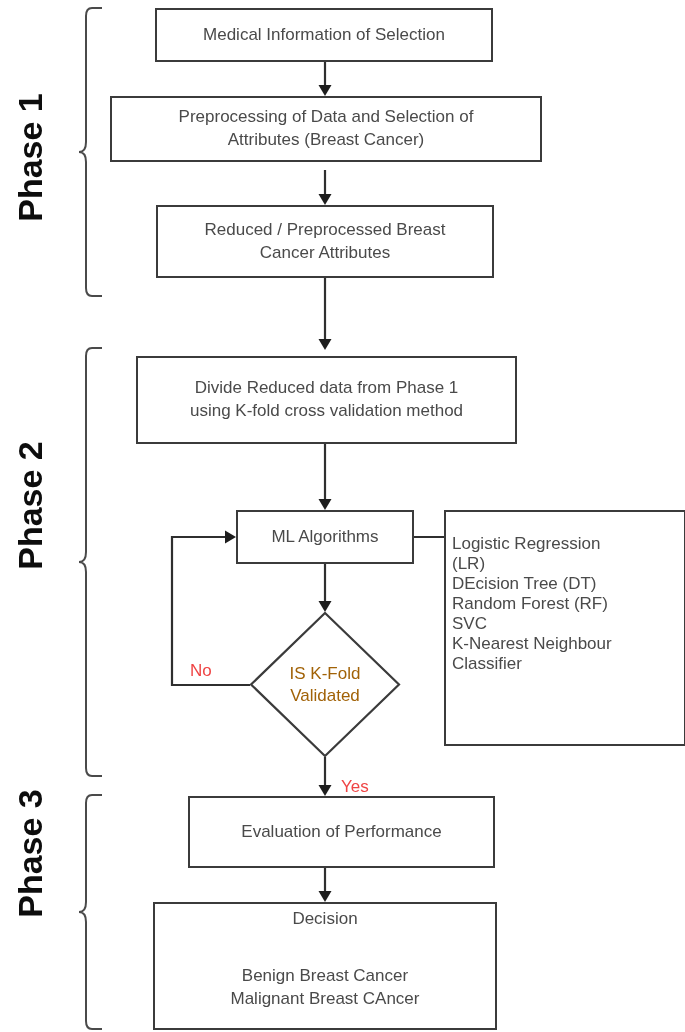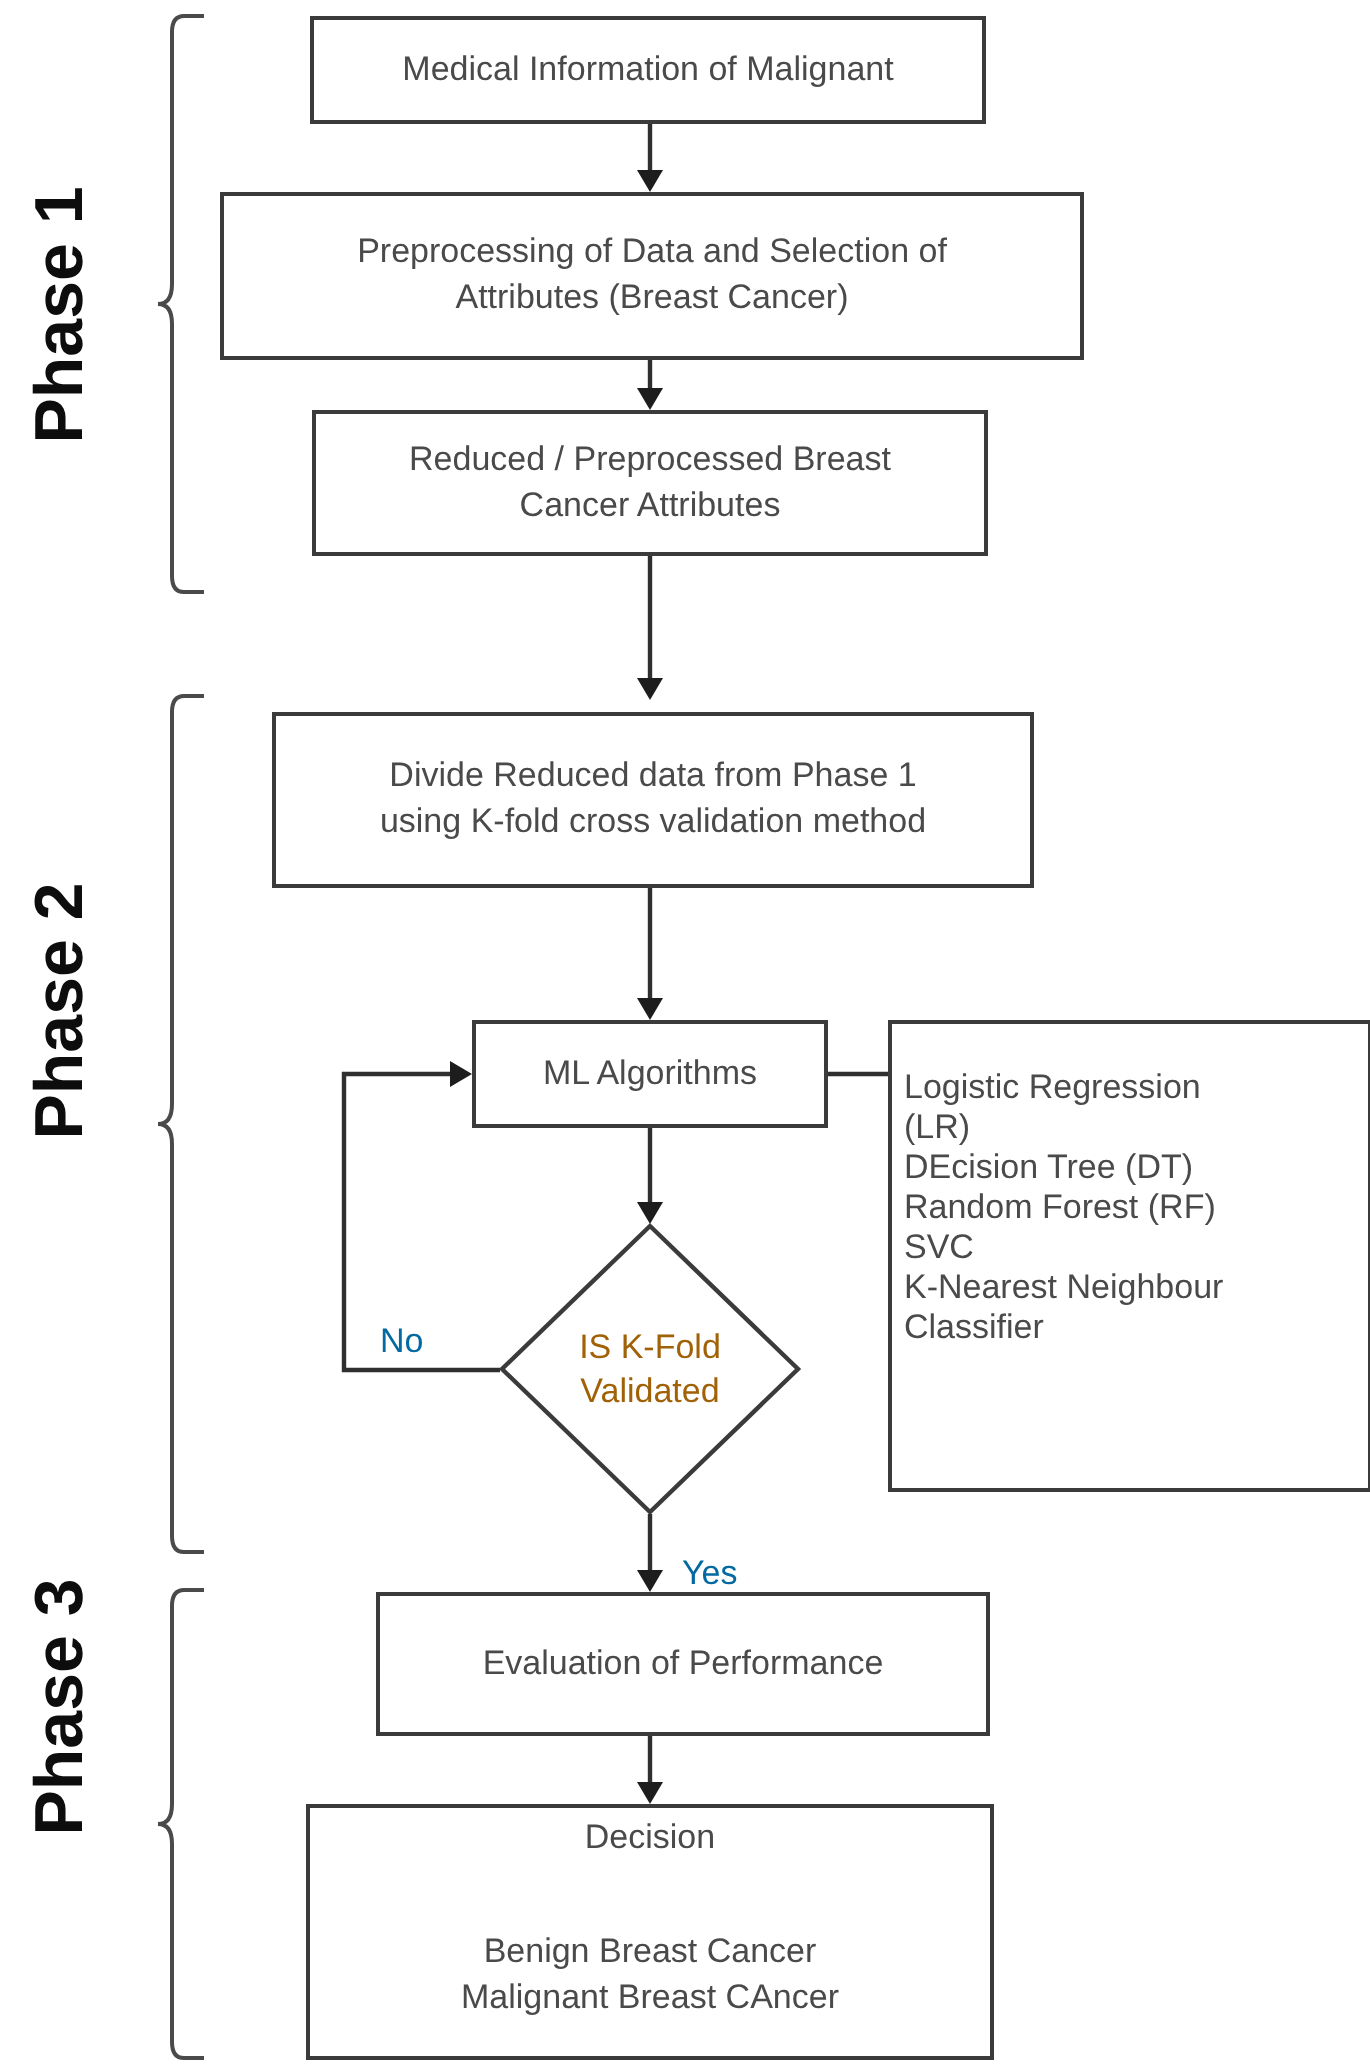--- a/index.html
+++ b/index.html
@@ -77,21 +77,21 @@
     left: 0; top: 0;
     width: 685px; height: 1032px;
     pointer-events: none;
   }
   #wires line, #wires path, #wires polyline { stroke: #2f2f2f; stroke-width: 2.2; fill: none; }
   #wires polygon { fill: #1d1d1d; }
 
   
   .edge-label {
     position: absolute;
-    color: #0369a1;
+    color: #ef4444;
     font-size: 17px;
     white-space: nowrap;
   }
 
   
   .bracket {
     position: absolute;
   }
   .bracket svg { display:block; }
   .bracket svg path { stroke: #4a4a4a; stroke-width: 2; fill: none; }
@@ -170,24 +170,24 @@
 
   <div class="phase-label" style="left:-50px; top:486px; width:160px;">
     <span class="rot">Phase 2</span>
   </div>
 
   <div class="phase-label" style="left:-50px; top:834px; width:160px;">
     <span class="rot">Phase 3</span>
   </div>
 
   <div class="node" style="left:155px; top:8px; width:338px; height:54px;">
-    <span class="txt">Medical Information of Malignant</span>
-  </div>
-
-  <div class="node" style="left:110px; top:96px; width:432px; height:84px;">
+    <span class="txt">Medical Information of Selection</span>
+  </div>
+
+  <div class="node" style="left:110px; top:96px; width:432px; height:66px;">
     <span class="txt">Preprocessing of Data and Selection of
 Attributes (Breast Cancer)</span>
   </div>
 
   <div class="node" style="left:156px; top:205px; width:338px; height:73px;">
     <span class="txt">Reduced / Preprocessed Breast
 Cancer Attributes</span>
   </div>
 
   <div class="node" style="left:136px; top:356px; width:381px; height:88px;">

